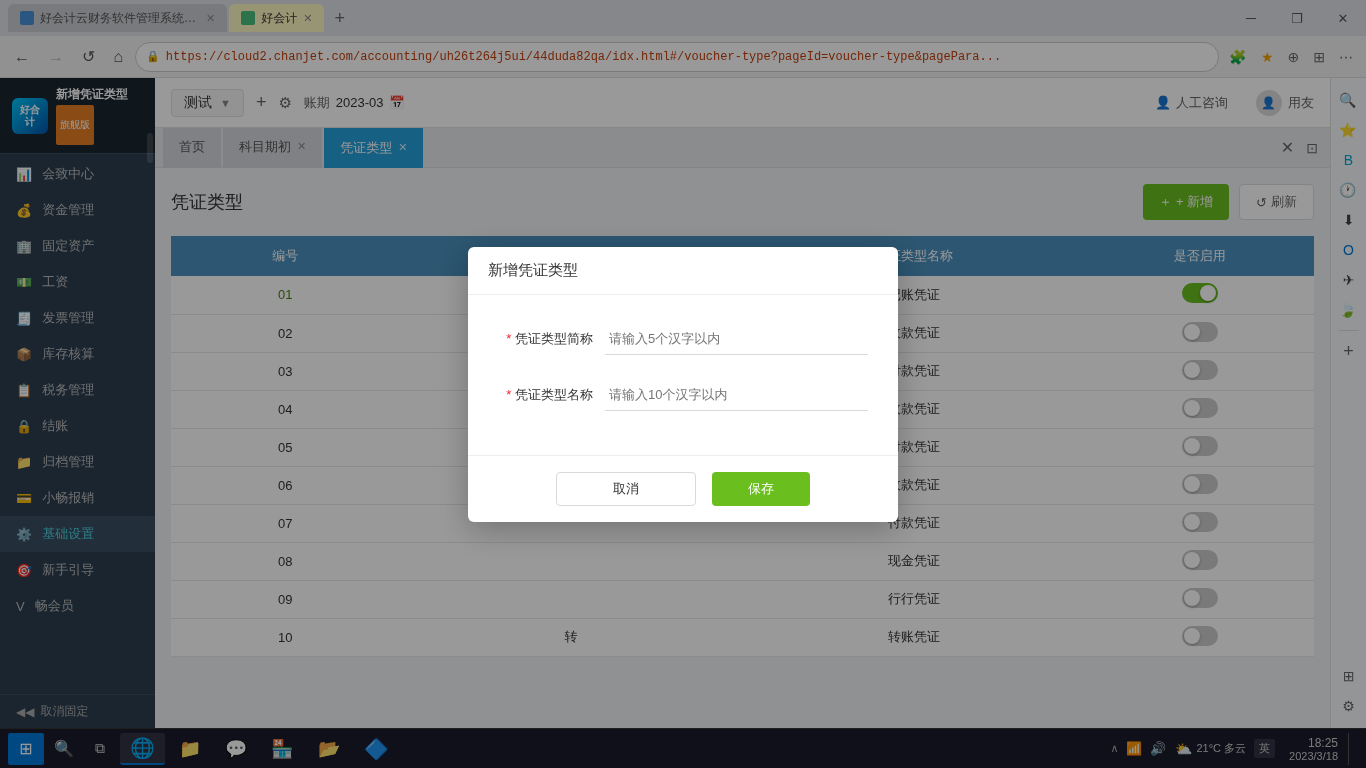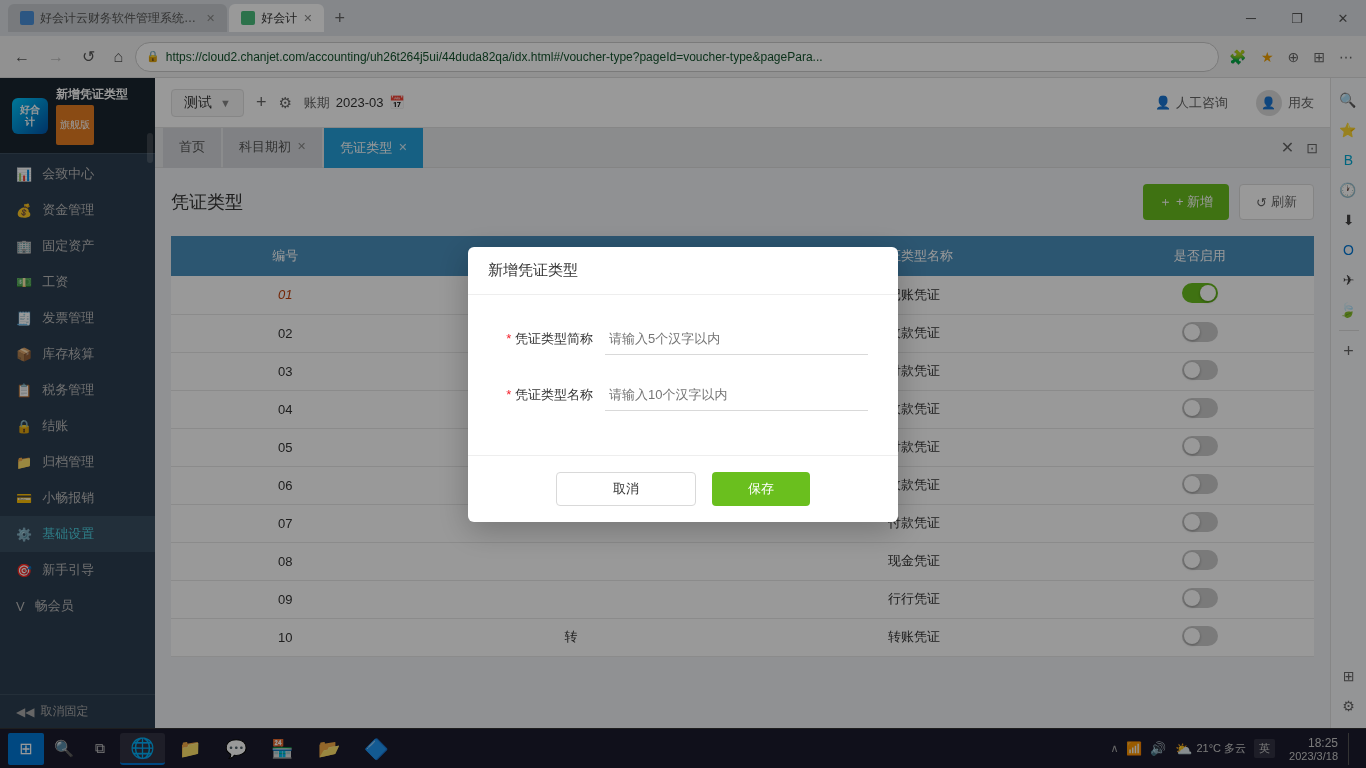--- a/index.html
+++ b/index.html
@@ -9,42 +9,42 @@
 <body>
 
 <div style="width:1366px; height:768px; display:flex; flex-direction:column;">
 
   <div style="display:flex; align-items:center; height:36px; background:#dee1e6; padding:0 0 0 8px;">
     <div style="display:flex; align-items:center; height:28px; padding:0 12px; border-radius:6px 6px 0 0; background:#c8ccd0; color:#555; font-size:12px; gap:6px; max-width:220px; cursor:pointer;">
       <div style="width:14px; height:14px; background:#4a90d9; border-radius:2px; flex-shrink:0;"></div>
       <span style="white-space:nowrap; overflow:hidden; text-overflow:ellipsis; max-width:160px;">好会计云财务软件管理系统_会计</span>
       <span style="color:#888; font-size:11px;">✕</span>
     </div>
-    <div style="display:flex; align-items:center; height:28px; padding:0 12px; border-radius:6px 6px 0 0; background:#ffffff; color:#333; font-size:12px; gap:6px; max-width:200px; cursor:pointer; margin-left:2px;">
+    <div style="display:flex; align-items:center; height:28px; padding:0 12px; border-radius:6px 6px 0 0; background:#fef9c3; color:#333; font-size:12px; gap:6px; max-width:200px; cursor:pointer; margin-left:2px;">
       <div style="width:14px; height:14px; background:#4abf7e; border-radius:2px; flex-shrink:0;"></div>
       <span>好会计</span>
       <span style="color:#888; font-size:11px;">✕</span>
     </div>
     <button style="background:none; border:none; font-size:18px; color:#666; cursor:pointer; padding:0 8px; margin-left:2px;">+</button>
     <div style="flex:1;"></div>
     <div style="display:flex;">
       <button style="width:46px; height:28px; background:none; border:none; font-size:14px; color:#555; cursor:pointer;">─</button>
       <button style="width:46px; height:28px; background:none; border:none; font-size:13px; color:#555; cursor:pointer;">❐</button>
       <button style="width:46px; height:28px; background:none; border:none; font-size:13px; color:#555; cursor:pointer; border-radius:0 4px 0 0;">✕</button>
     </div>
   </div>
 
   <div style="display:flex; align-items:center; height:42px; background:#f2f2f2; padding:0 8px; gap:6px; border-bottom:1px solid #ddd;">
     <button style="background:none; border:none; font-size:16px; color:#555; cursor:pointer; padding:4px 6px; border-radius:4px;">←</button>
     <button style="background:none; border:none; font-size:16px; color:#bbb; cursor:pointer; padding:4px 6px; border-radius:4px;">→</button>
     <button style="background:none; border:none; font-size:16px; color:#555; cursor:pointer; padding:4px 6px; border-radius:4px;">↺</button>
     <button style="background:none; border:none; font-size:16px; color:#555; cursor:pointer; padding:4px 6px; border-radius:4px;">⌂</button>
     <div style="flex:1; height:30px; border:1px solid #ccc; border-radius:15px; background:#fff; display:flex; align-items:center; padding:0 10px; font-size:12px; gap:6px;">
       <span style="color:#777; font-size:11px;">🔒</span>
-      <span style="white-space:nowrap; overflow:hidden; text-overflow:ellipsis; color:#14532d;">https://cloud2.chanjet.com/accounting/uh26t264j5ui/44duda82qa/idx.html#/voucher-type?pageId=voucher-type&amp;pagePara...</span>
+      <span style="white-space:nowrap; overflow:hidden; text-overflow:ellipsis; color:#c2410c;font-family:Liberation Mono, monospace;">https://cloud2.chanjet.com/accounting/uh26t264j5ui/44duda82qa/idx.html#/voucher-type?pageId=voucher-type&amp;pagePara...</span>
     </div>
     <div style="display:flex; gap:4px;">
       <button style="background:none; border:none; font-size:14px; cursor:pointer; color:#666; padding:3px 5px; border-radius:3px;">🧩</button>
       <button style="background:none; border:none; font-size:14px; cursor:pointer; color:#f0a000; padding:3px 5px; border-radius:3px;">★</button>
       <button style="background:none; border:none; font-size:14px; cursor:pointer; color:#666; padding:3px 5px; border-radius:3px;">⊕</button>
       <button style="background:none; border:none; font-size:14px; cursor:pointer; color:#666; padding:3px 5px; border-radius:3px;">⊞</button>
       <button style="background:none; border:none; font-size:14px; cursor:pointer; color:#666; padding:3px 5px; border-radius:3px;">⋯</button>
     </div>
   </div>
 
@@ -204,21 +204,21 @@
           <thead>
             <tr style="background:#4a8fbc; color:#fff; height:40px;">
               <th style="padding:0 16px; text-align:center; font-weight:normal; font-size:13px; width:20%;">编号</th>
               <th style="padding:0 16px; text-align:center; font-weight:normal; font-size:13px; width:30%;">凭证类型简称</th>
               <th style="padding:0 16px; text-align:center; font-weight:normal; font-size:13px; width:30%;">凭证类型名称</th>
               <th style="padding:0 16px; text-align:center; font-weight:normal; font-size:13px; width:20%;">是否启用</th>
             </tr>
           </thead>
           <tbody id="table-body">
           <tr style="height: 38px; border-bottom: 1px solid rgb(232, 232, 232); cursor: pointer;">
-                <td style="padding: 0px 16px; text-align: center; font-size: 13px; color: #c2410c; font-style: italic;">01</td>
+                <td style="padding: 0px 16px; text-align: center; font-size: 13px; color: #4d7c0f;">01</td>
                 <td style="padding: 0px 16px; text-align: center; font-size: 13px; color: rgb(51, 51, 51);">记</td>
                 <td style="padding: 0px 16px; text-align: center; font-size: 13px; color: rgb(51, 51, 51);">记账凭证</td>
                 <td style="padding: 0px 16px; text-align: center;"><div style="width: 36px; height: 20px; border-radius: 10px; display: inline-flex; align-items: center; cursor: pointer; position: relative; background: rgb(106, 191, 30);">
                     <div style="width: 16px; height: 16px; border-radius: 50%; background: rgb(255, 255, 255); position: absolute; left: 18px; box-shadow: rgba(0, 0, 0, 0.3) 0px 1px 3px; transition: left 0.2s;"></div>
                   </div></td>
               </tr>
               <tr style="height: 38px; border-bottom: 1px solid rgb(232, 232, 232); cursor: pointer;">
                 <td style="padding: 0px 16px; text-align: center; font-size: 13px; color: rgb(51, 51, 51);">02</td>
                 <td style="padding: 0px 16px; text-align: center; font-size: 13px; color: rgb(51, 51, 51);">收</td>
                 <td style="padding: 0px 16px; text-align: center; font-size: 13px; color: rgb(51, 51, 51);">收款凭证</td>

